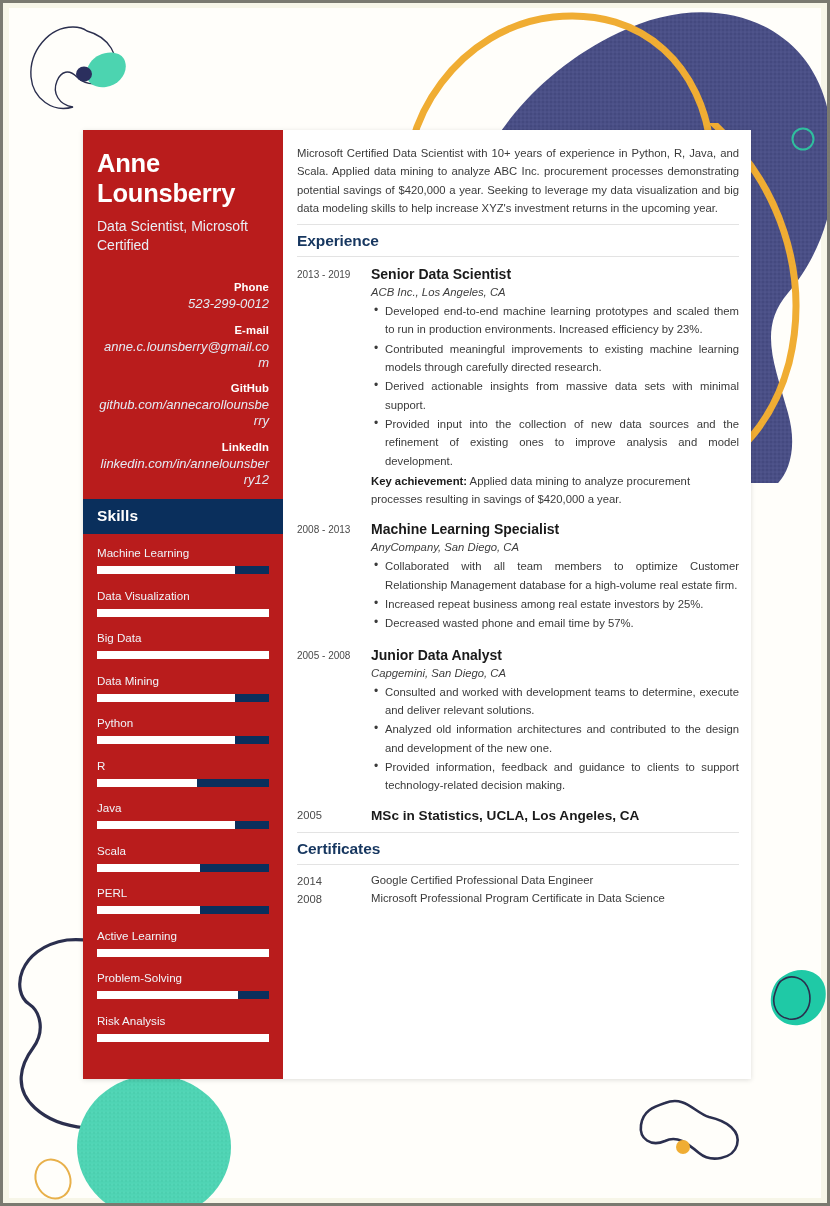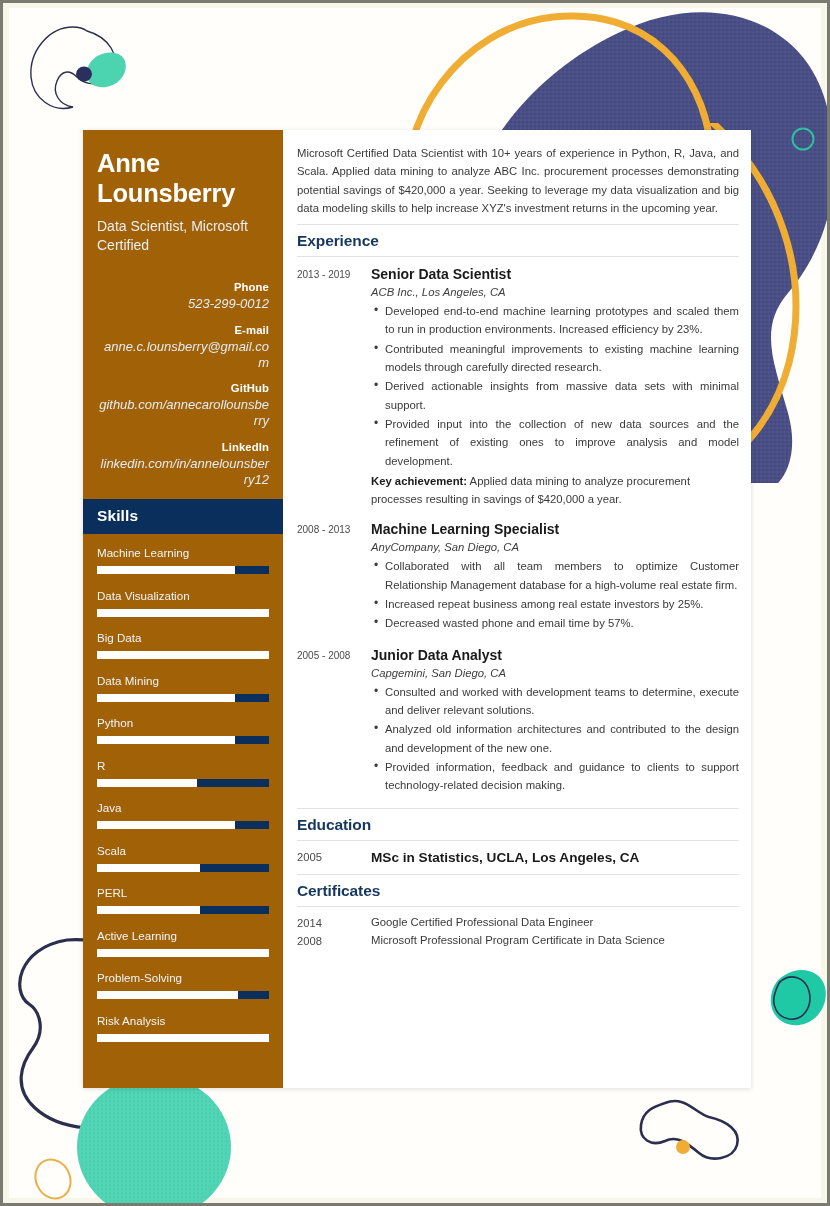--- a/index.html
+++ b/index.html
@@ -58,24 +58,24 @@
     background: #ffffff;
     box-shadow: 0 1px 5px rgba(0,0,0,0.13);
     display: flex;
     align-items: flex-start;
   }
 
   
   .sidebar {
     width: 200px;
     min-height: 948px;
-    background: #a16207;
+    background: #b91c1c;
     color: #ffffff;
     flex: 0 0 200px;
-    padding-bottom: 32px;
+    padding-bottom: 23px;
     box-sizing: border-box;
   }
   .sidebar-head {
     padding: 19px 14px 16px 14px;
   }
   .cv-name {
     font-size: 25.5px;
     font-weight: bold;
     line-height: 1.16;
     letter-spacing: -0.2px;
@@ -451,21 +451,20 @@
             <div class="entry-title">Junior Data Analyst</div>
             <div class="entry-sub">Capgemini, San Diego, CA</div>
             <ul class="bullets">
               <li>Consulted and worked with development teams to determine, execute and deliver relevant solutions.</li>
               <li>Analyzed old information architectures and contributed to the design and development of the new one.</li>
               <li>Provided information, feedback and guidance to clients to support technology-related decision making.</li>
             </ul>
           </div>
         </div>
 
-        <div class="sec-head">Education</div>
         <div class="edu-block">
           <div class="row-line">
             <div class="row-date">2005</div>
             <div class="row-text bold">MSc in Statistics, UCLA, Los Angeles, CA</div>
           </div>
         </div>
 
         <div class="sec-head">Certificates</div>
         <div>
           <div class="row-line">

